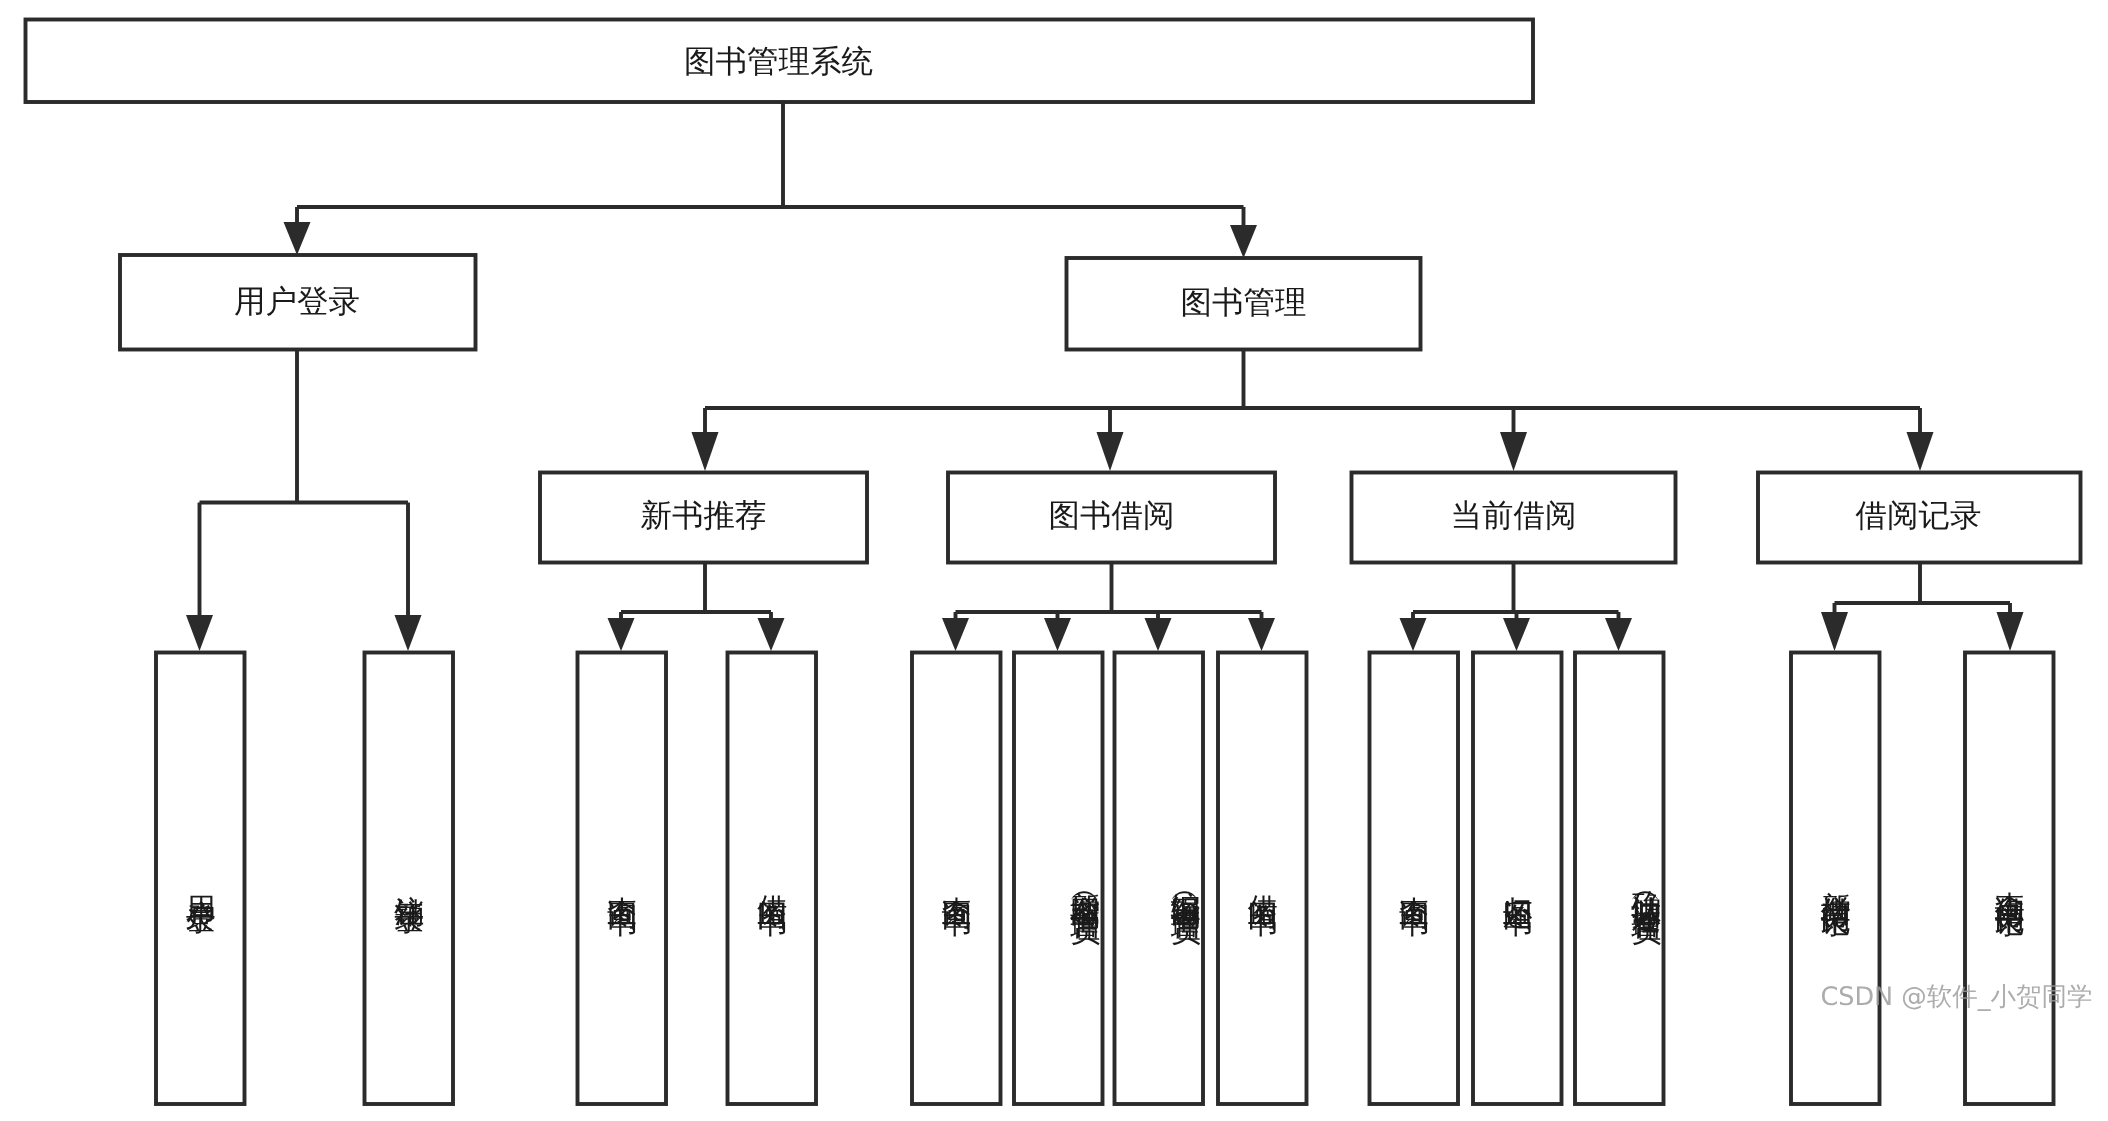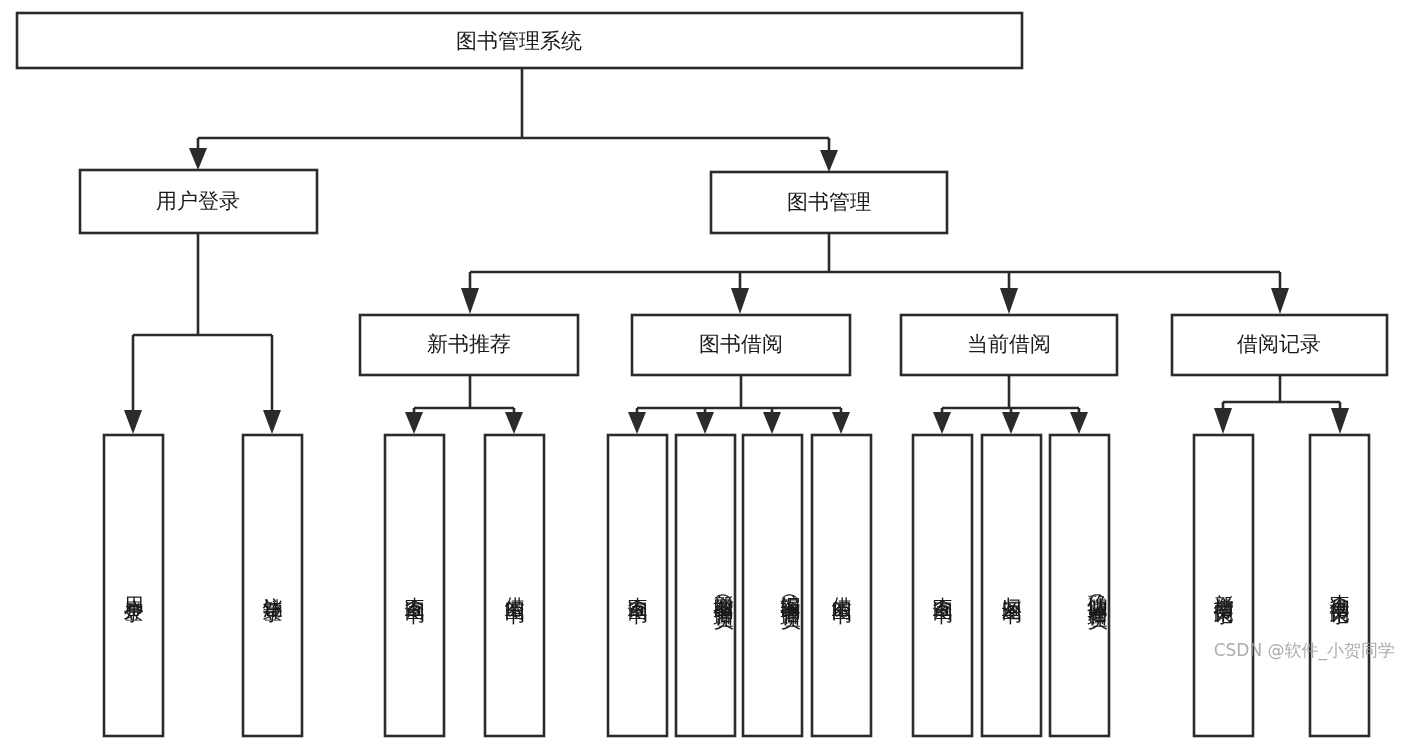--- a/index.html
+++ b/index.html
@@ -59,21 +59,21 @@
     letter-spacing: 2.5px;
     color: #1a1a1a;
     white-space: nowrap;
     text-align: center;
     pointer-events: none;
     user-select: none;
   }
   .watermark {
     position: absolute;
     right: 10px;
-    bottom: 20px;
+    bottom: 6px;
     font-family: "DejaVu Sans", "Liberation Sans", sans-serif;
     font-size: 17px;
     color: #9a9a9a;
     opacity: 0.82;
     white-space: nowrap;
     user-select: none;
   }
 </style>
 </head>
 <body>

